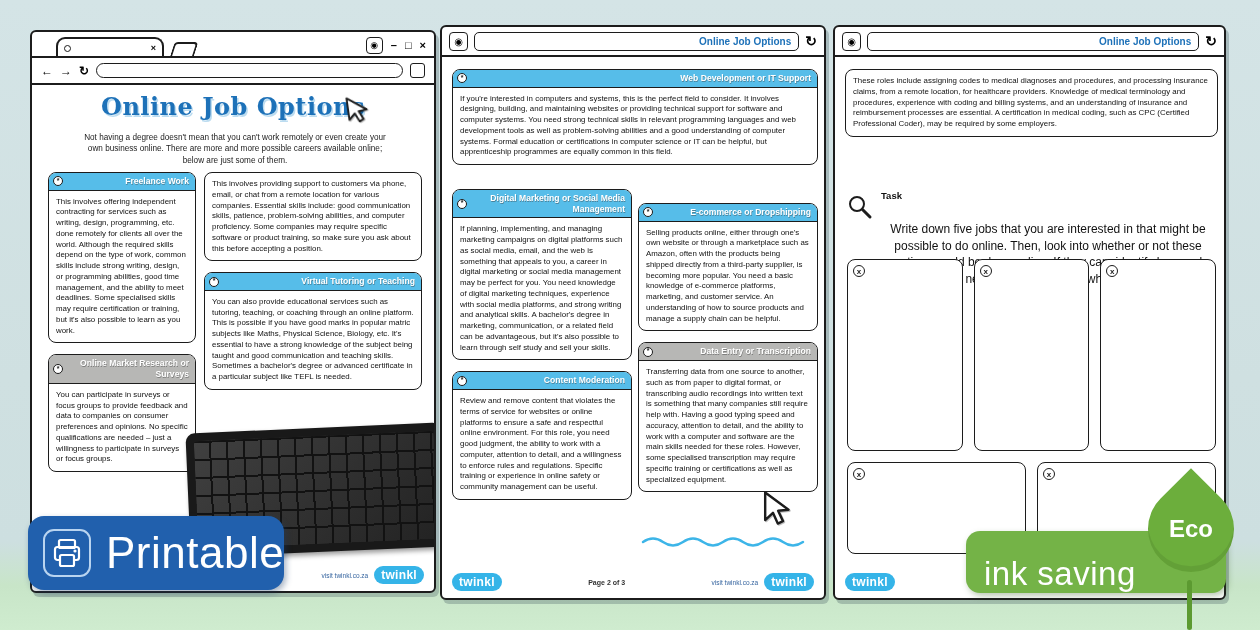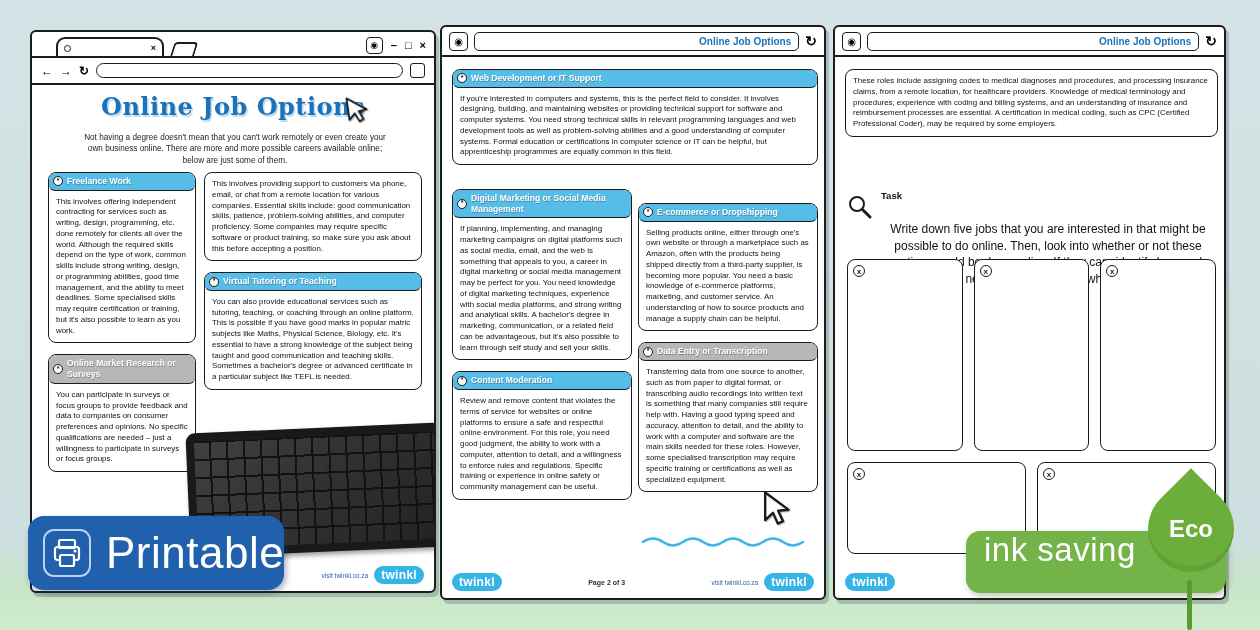--- a/index.html
+++ b/index.html
@@ -57,22 +57,22 @@
   }
   .ws-intro {
     position:absolute; left:52px; top:100px; width:302px; text-align:center;
     font-size:8.2px; line-height:1.4; color:#222;
   }
 
   .col { position:absolute; }
   .section { border:1.6px solid #1c1c1c; border-radius:8px; background:#fff; margin-bottom:11px; overflow:hidden; }
   .sec-header {
     position:relative; background:#56bde9; color:#fff; font-weight:bold; font-size:8.6px;
-    text-align:left; padding:3px 6px 3px 18px; border-bottom:1.6px solid #1c1c1c;
-    text-shadow:0.5px 0.8px 0 rgba(60,60,60,0.45); line-height:1.25;border-radius:6px;
+    text-align:right; padding:3px 6px 3px 18px; border-bottom:1.6px solid #1c1c1c;
+    text-shadow:0.5px 0.8px 0 rgba(60,60,60,0.45); line-height:1.25;
   }
   .section.gray .sec-header { background:#b7b7b5; }
   .sec-badge {
     position:absolute; left:4px; top:50%; transform:translateY(-50%);
     width:10px; height:10px; background:#fff; border:1.2px solid #1c1c1c; border-radius:50%;
     color:#1c1c1c; font-size:7px; font-weight:bold; display:flex; align-items:center; justify-content:center;
     text-shadow:none;
   }
   .sec-body { padding:6px 7px; font-size:7.9px; line-height:1.36; color:#111; }
 
@@ -132,21 +132,21 @@
   }
   .printer-frame {
     width:48px; height:48px; border:2.5px solid #b9d4f0; border-radius:11px;
     display:flex; align-items:center; justify-content:center; flex:none;
   }
   .printable-label { color:#fff; font-size:44px; letter-spacing:0.5px; }
 
   
   .eco-badge {
     position:absolute; left:966px; top:531px; width:260px; height:62px;
-    background:#74b347; border-radius:14px; display:flex; align-items:flex-start;
+    background:#74b347; border-radius:14px; display:flex; align-items:flex-end;
     padding:0 18px; box-shadow:2px 3px 6px rgba(60,100,40,0.35); z-index:4;
   }
   .ink-label { color:#fff; font-size:33px; letter-spacing:0.5px; }
   .stem { position:absolute; left:1187px; top:580px; width:5px; height:50px; background:#5c9a31; border-radius:3px; z-index:5; }
   .leaf {
     position:absolute; left:1148px; top:486px; width:86px; height:86px;
     background:#6cae3c; border-radius:0 50% 50% 50%; transform:rotate(45deg);
     box-shadow:inset -4px -4px 0 rgba(0,0,0,0.08); z-index:6;
     display:flex; align-items:center; justify-content:center;
   }

